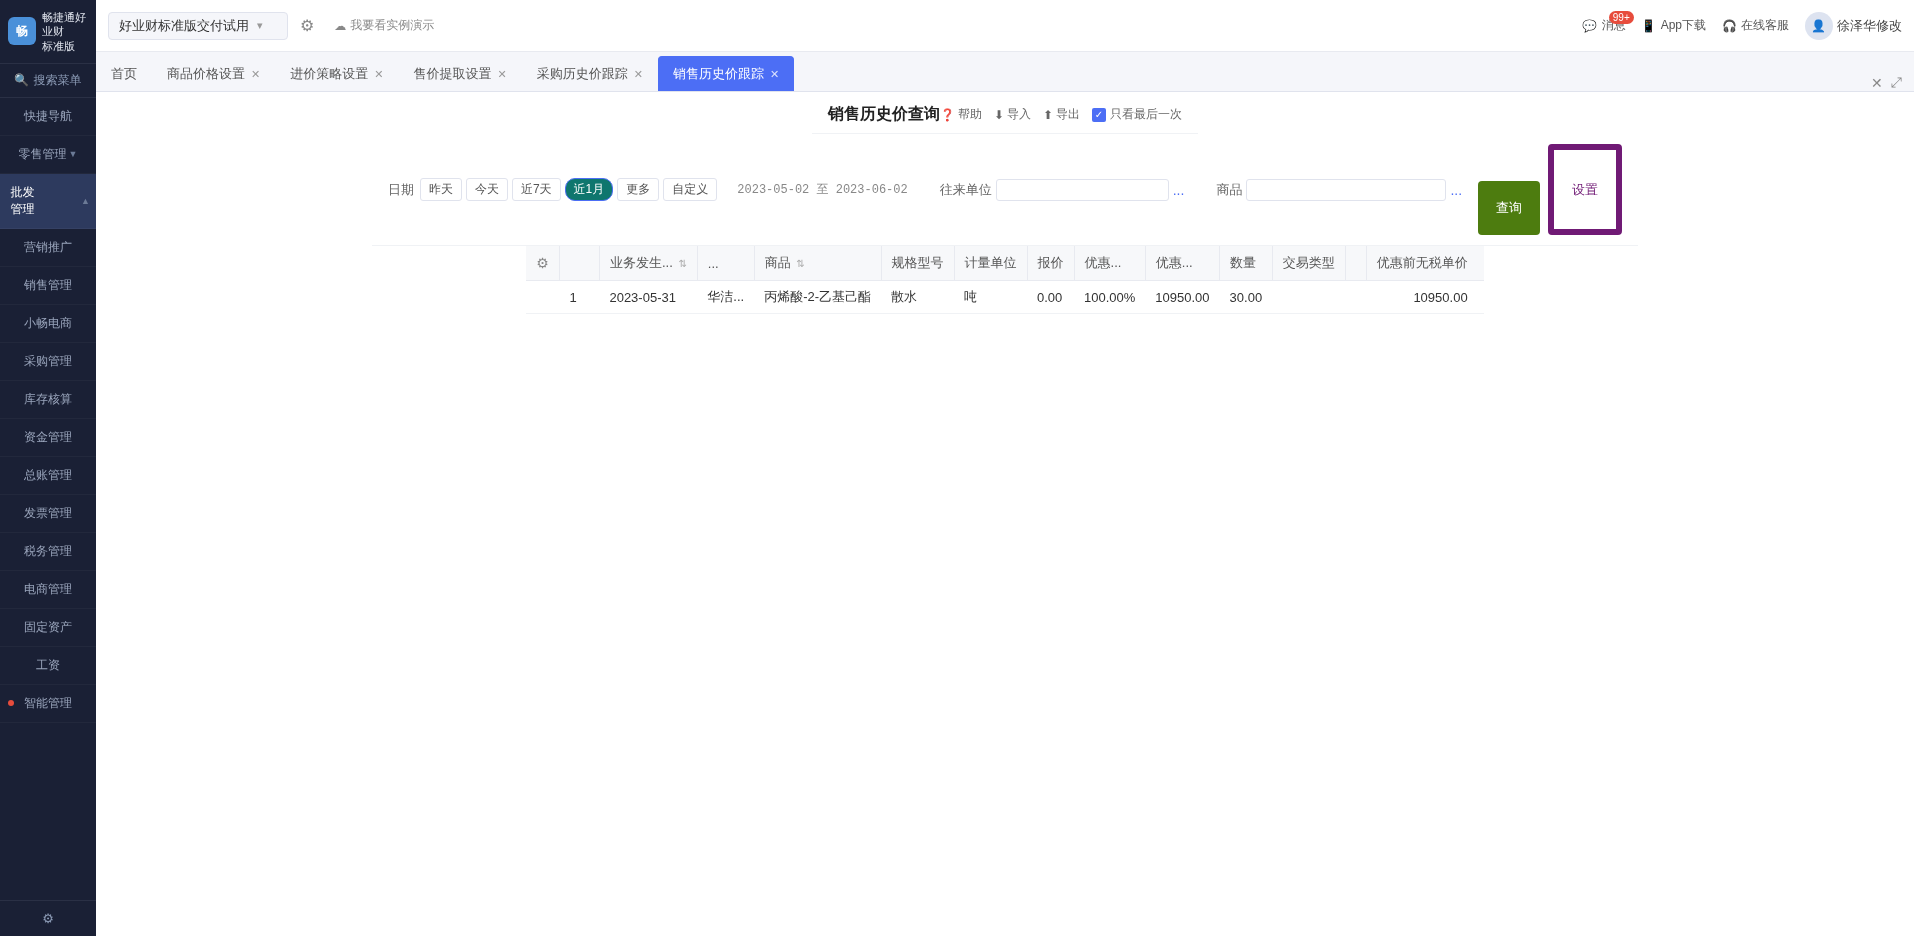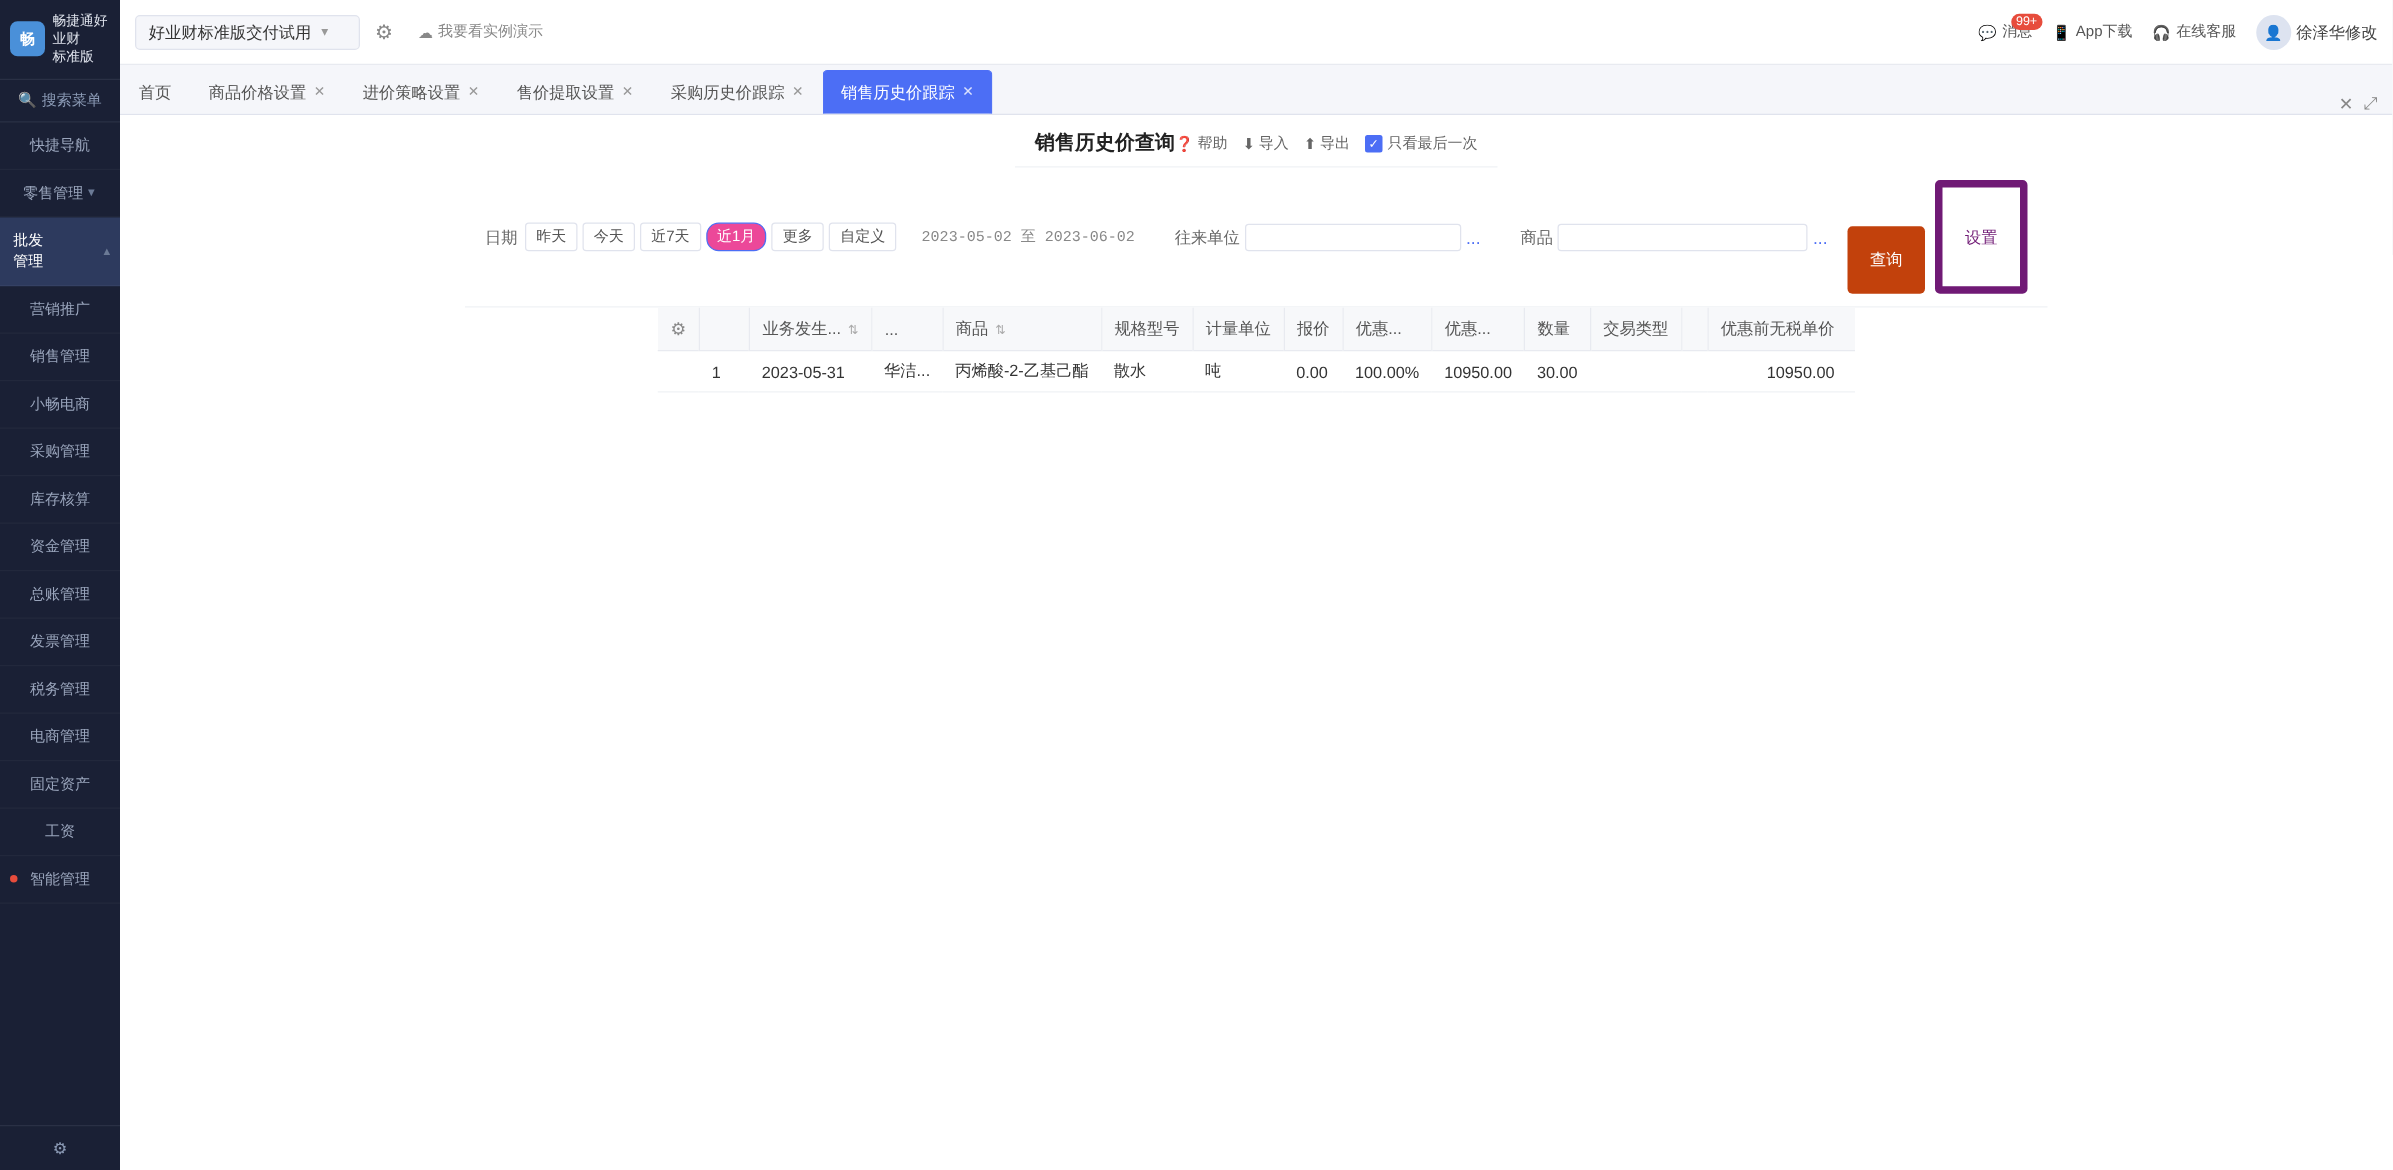--- a/index.html
+++ b/index.html
@@ -253,21 +253,21 @@
     .date-btn {
       padding: 2px 8px;
       border: 1px solid #e0e3ed;
       border-radius: 3px;
       cursor: pointer;
       font-size: 12px;
       color: #555;
       background: #fff;
     }
     .date-btn.active {
-      background: #ec4899;
+      background: #0f766e;
       border-color: #4c6ef5;
       color: #fff;
       border-radius: 10px;
     }
     .date-range-text {
       font-size: 12px;
       color: #888;
       margin-left: 4px;
     }
     .filter-input-group {
@@ -284,21 +284,21 @@
     .filter-dots {
       color: #4c6ef5;
       cursor: pointer;
       font-size: 14px;
     }
     .filter-actions {
       margin-left: auto;
       display: flex; gap: 8px;
     }
     .btn-query {
-      background: #c2410c;
+      background: #4d7c0f;
       color: white;
       border: none;
       border-radius: 4px;
       padding: 18px 18px;
       cursor: pointer;
       font-size: 13px;
       margin-top: 37px;
     }
     .btn-setting {
       background: #fff;

